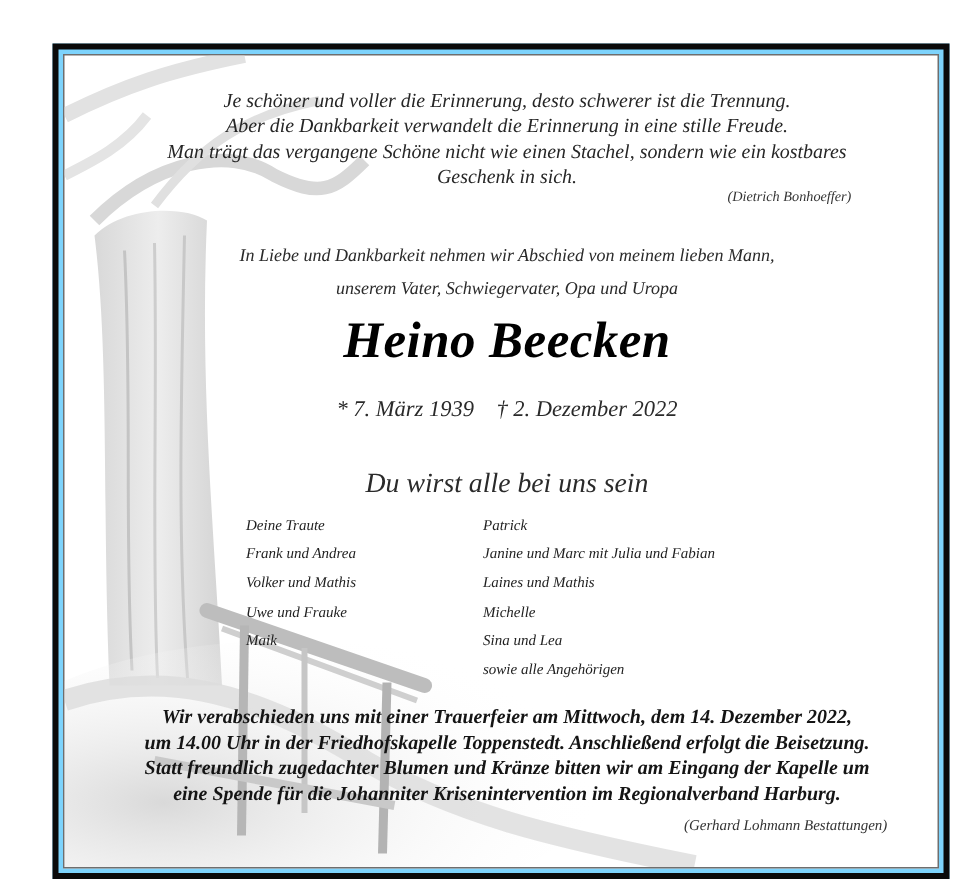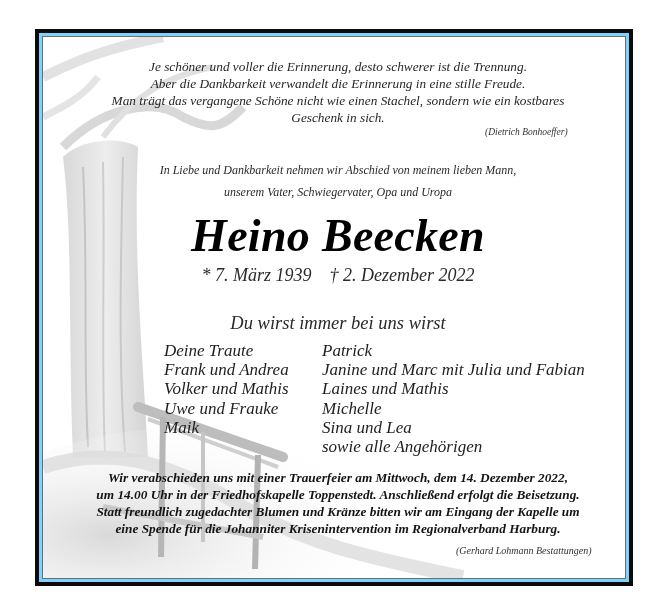--- a/index.html
+++ b/index.html
@@ -15,24 +15,24 @@
     .frame-inner {
       position: absolute; left: 3px; top: 3px; right: 3px; bottom: 3px;
       border: 1px solid #6e6e6e; overflow: hidden;
       background: #ffffff;
     }
     .artwork { position: absolute; left: 0; top: 0; width: 590px; height: 549px; pointer-events: none; }
     .line { position: absolute; left: 0; width: 590px; text-align: center; font-style: italic; white-space: nowrap; }
     .quote { font-size: 13.3px; line-height: 17px; color: #262626; }
     .author { position: absolute; font-style: italic; font-size: 9.5px; color: #333; white-space: nowrap; text-align: right; }
     .intro { font-size: 12px; color: #2a2a2a; line-height: 22px; }
-    .name { font-size: 46px; font-weight: bold; color: #000; letter-spacing: 0.3px; }
-    .dates { font-size: 18px; color: #2a2a2a; }
+    .name { font-size: 34px; font-weight: bold; color: #000; letter-spacing: 0.3px; }
+    .dates { font-size: 15px; color: #2a2a2a; }
     .motto { font-size: 18.5px; color: #2a2a2a; }
-    .family { position: absolute; font-style: italic; font-size: 17px; line-height: 19.2px; color: #1e1e1e; white-space: nowrap; }
+    .family { position: absolute; font-style: italic; font-size: 10px; line-height: 19.2px; color: #1e1e1e; white-space: nowrap; }
     .family div { height: 19.2px; }
     .notice { font-size: 13.3px; font-weight: bold; line-height: 17.3px; color: #141414; }
   </style>
 </head>
 <body>
 
 <div class="frame">
   <div class="frame-inner">
 
     <svg class="artwork" viewBox="0 0 590 549" xmlns="http://www.w3.org/2000/svg">
@@ -75,21 +75,21 @@
     <div class="line quote" style="top:72px">Geschenk in sich.</div>
     <div class="author" style="top:90px; left:442px">(Dietrich Bonhoeffer)</div>
 
     <div class="line intro" style="top:122px">In Liebe und Dankbarkeit nehmen wir Abschied von meinem lieben Mann,</div>
     <div class="line intro" style="top:144px">unserem Vater, Schwiegervater, Opa und Uropa</div>
 
     <div class="line name" style="top:172px">Heino Beecken</div>
 
     <div class="line dates" style="top:228px; white-space:pre">* 7. März 1939    † 2. Dezember 2022</div>
 
-    <div class="line motto" style="top:276px">Du wirst immer bei uns wirst</div>
+    <div class="line motto" style="top:276px">Du wirst alle bei uns sein</div>
 
     <div class="family" style="left:121px; top:304px">
       <div>Deine Traute</div>
       <div>Frank und Andrea</div>
       <div>Volker und Mathis</div>
       <div>Uwe und Frauke</div>
       <div>Maik</div>
     </div>
     <div class="family" style="left:279px; top:304px">
       <div>Patrick</div>

